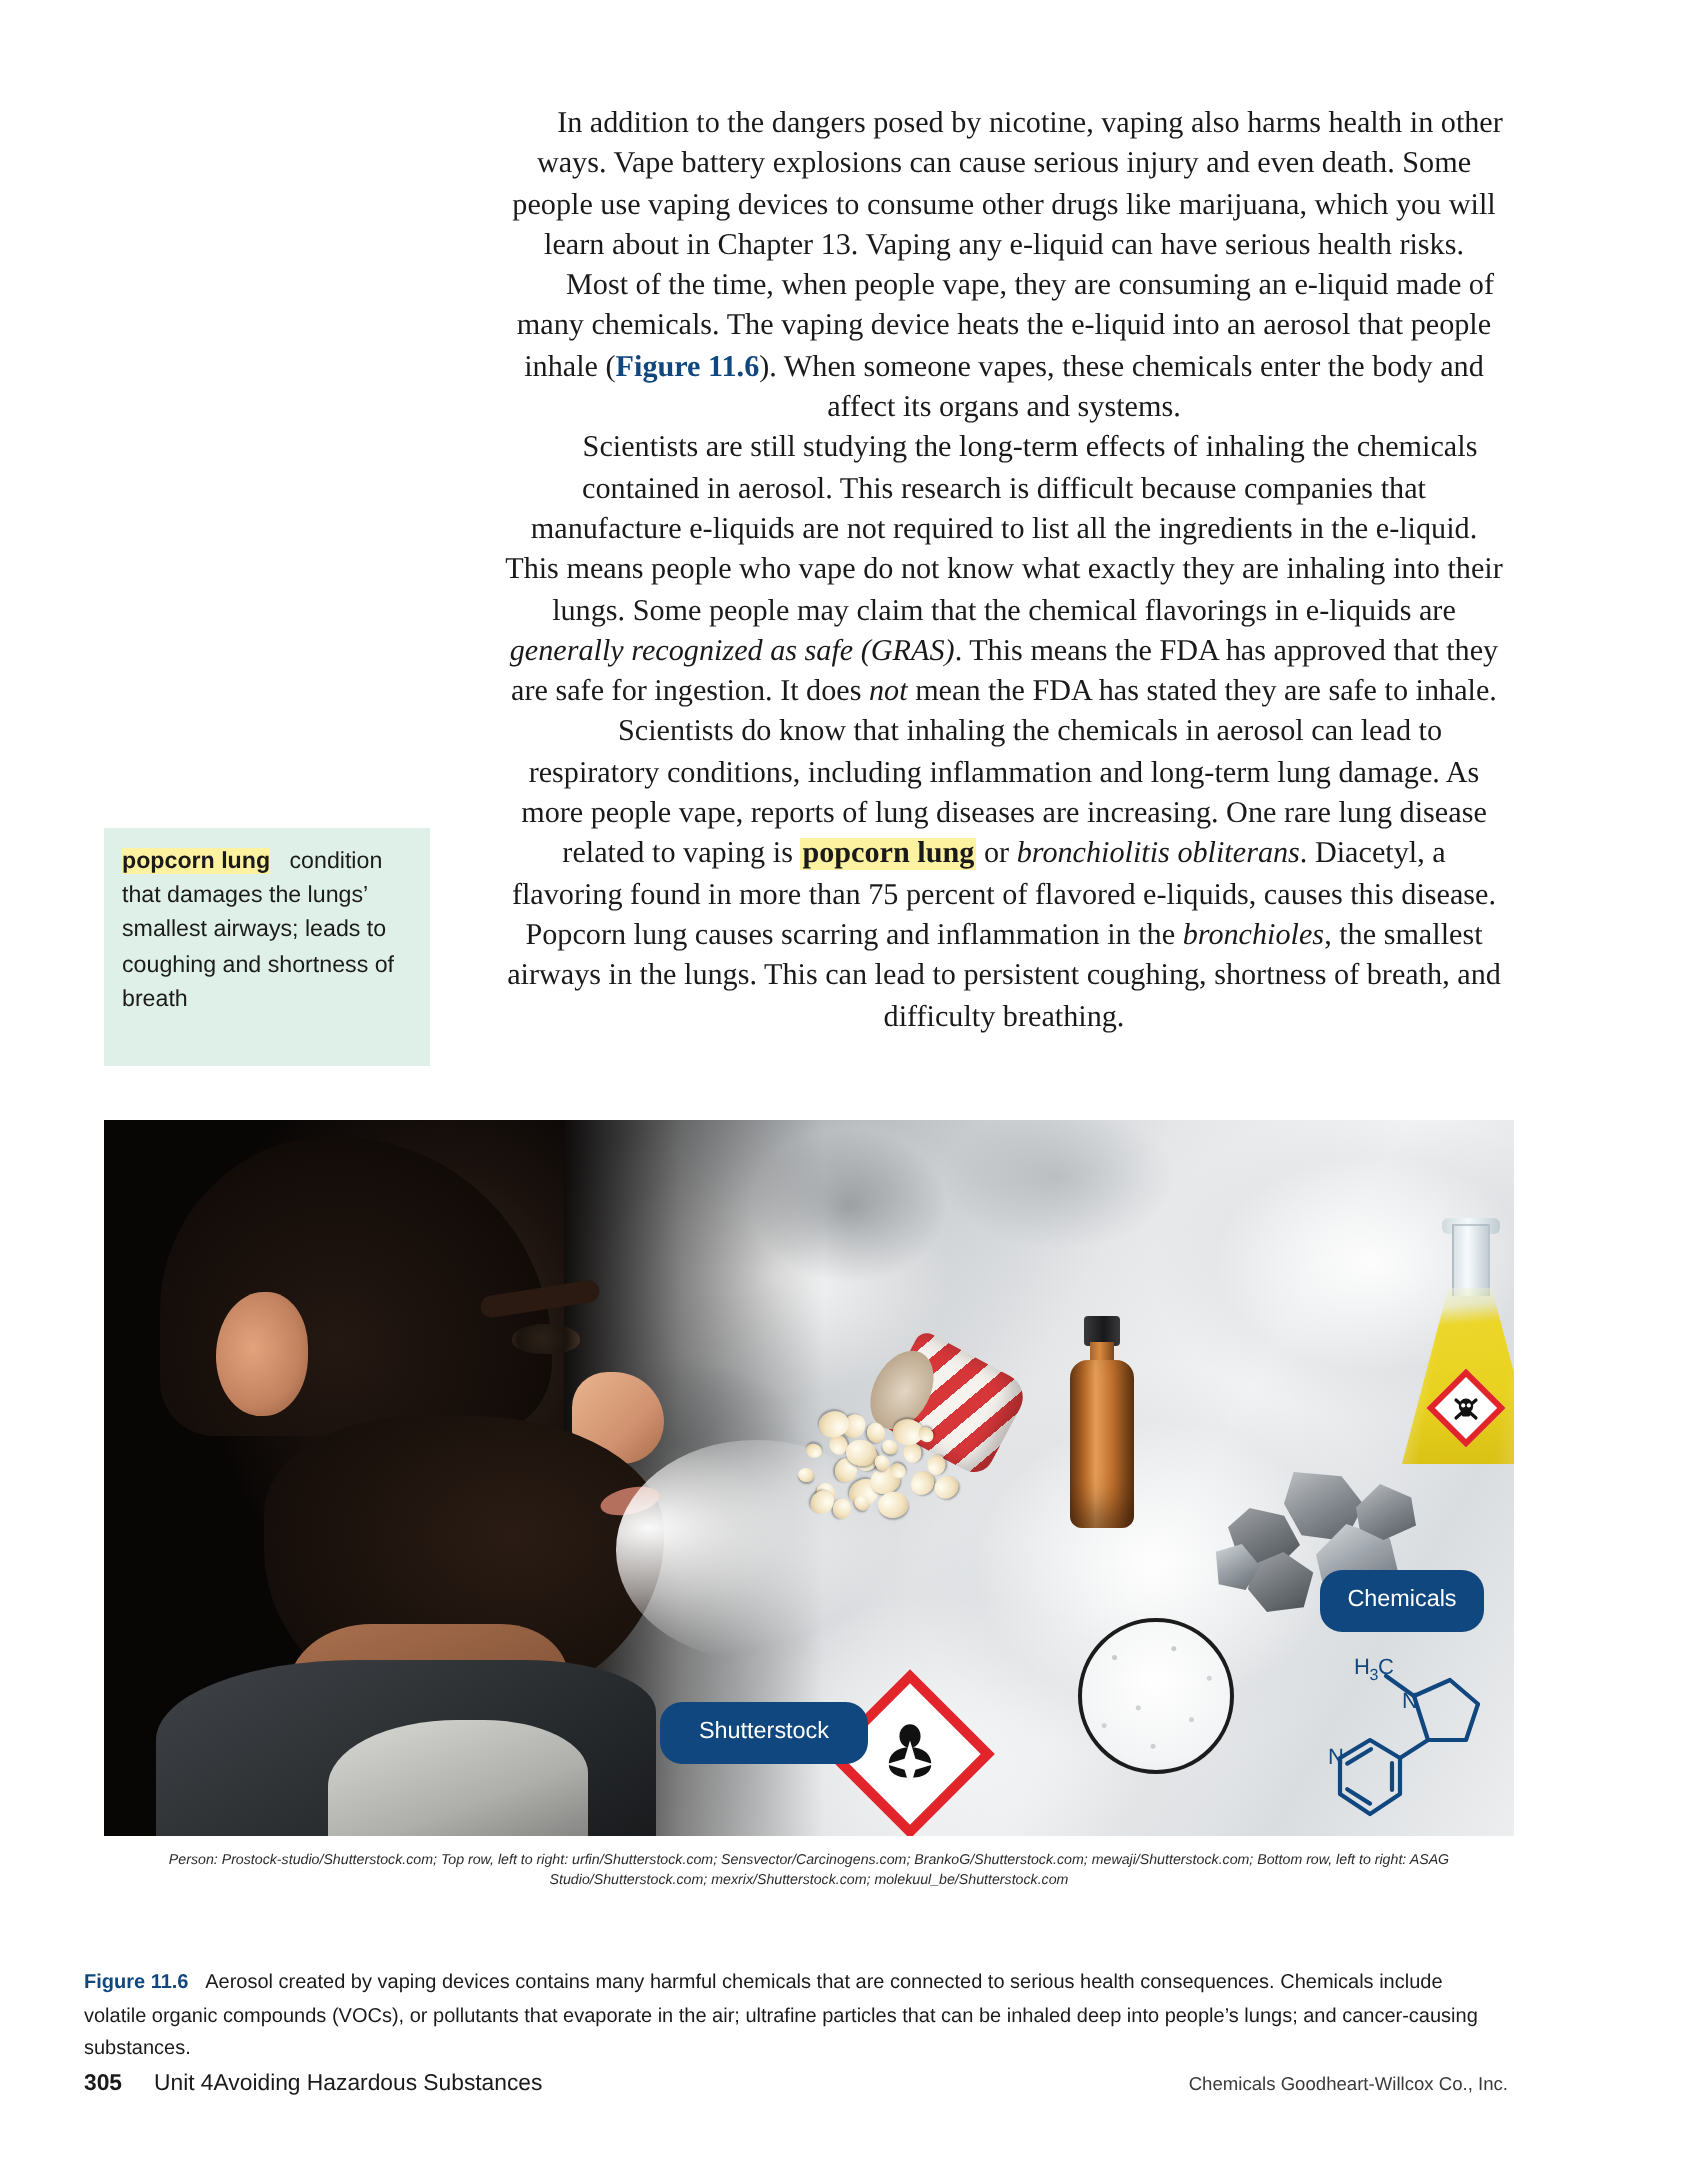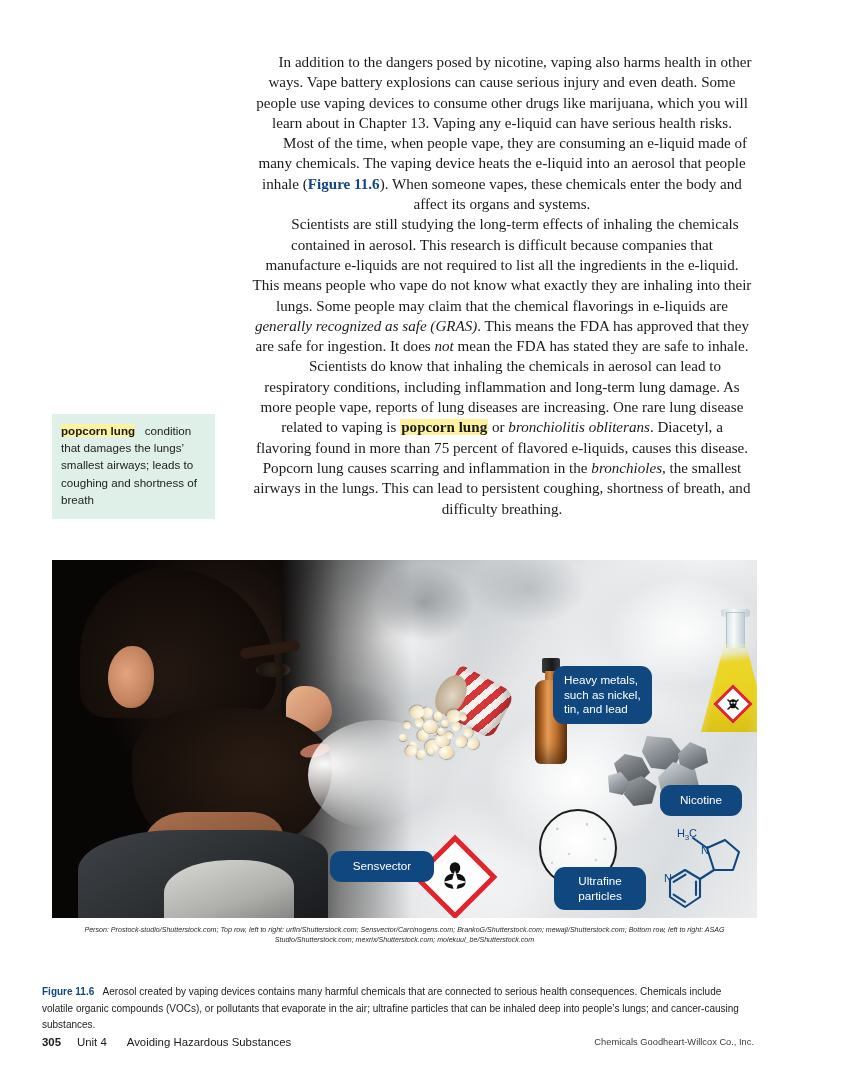--- a/index.html
+++ b/index.html
@@ -35,21 +35,21 @@
     font-weight: bold;
     padding: 0 1px;
   }
 
   
   .glossary {
     position: absolute;
     left: 52px; top: 414px;
     width: 163px;
     background: #dff0e8;
-    padding: 8px 9px 11px 9px;
+    padding: 8px 9px 25px 9px;
     font-family: "Liberation Sans", sans-serif;
     font-size: 11.6px;
     line-height: 17.2px;
     color: #1b1b1b;
   }
   .gloss-term {
     background: #fdf2a0;
     font-weight: bold;
   }
 
@@ -301,21 +301,21 @@
   .footer {
     position: absolute;
     left: 42px; top: 1036px; width: 712px;
     font-family: "Liberation Sans", sans-serif;
     font-size: 11.4px;
     color: #1a1a1a;
   }
   .footer-left { position: absolute; left: 0; top: 0; white-space: nowrap; }
   .pg-num { font-weight: bold; }
   .unit-lbl { margin-left: 16px; }
-  .unit-title { margin-left: 20px; }
+  .unit-title { margin-left: 0; }
   .footer-right {
     position: absolute; right: 0; top: 1px;
     font-size: 9.3px; color: #3a3a3a; white-space: nowrap;
   }
 </style>
 </head>
 <body>
 
 <div class="text-col">
   <p class="para" id="p1"><span>In addition to the dangers posed by nicotine, vaping also harms health in other ways. Vape battery explosions can cause serious injury and even death. Some people use vaping devices to consume other drugs like marijuana, which you will learn about in Chapter 13. Vaping any e-liquid can have serious health risks.</span></p>
@@ -446,35 +446,29 @@
       </g>
       <text x="46" y="42" font-family="Liberation Sans, sans-serif" font-size="11" fill="#10477f" text-anchor="middle">N</text>
       <text x="9" y="70" font-family="Liberation Sans, sans-serif" font-size="11" fill="#10477f" text-anchor="middle">N</text>
       <text x="22" y="25" font-family="Liberation Sans, sans-serif" font-size="11" fill="#10477f" text-anchor="middle">H</text>
       <text x="28" y="28" font-family="Liberation Sans, sans-serif" font-size="8" fill="#10477f" text-anchor="middle">3</text>
       <text x="34" y="25" font-family="Liberation Sans, sans-serif" font-size="11" fill="#10477f" text-anchor="middle">C</text>
     </svg>
   </div>
 
 
-  <div class="callout left-align" style="left:501px; top:106px; width:99px;">
-    <span>Heavy metals, such as nickel, tin, and lead</span>
-  </div>
 
 
   <div class="callout" style="left:278px; top:291px; width:104px; padding:8px 11px;">
-    <span>Sensvector</span>
-  </div>
-
-  <div class="callout" style="left:502px; top:307px; width:92px;">
-    <span>Ultrafine particles</span>
-  </div>
+    <span>Shutterstock</span>
+  </div>
+
 
   <div class="callout" style="left:608px; top:225px; width:82px; padding:8px 11px;">
-    <span>Nicotine</span>
+    <span>Chemicals</span>
   </div>
 
 </div>
 
 <div class="credits">Person: Prostock-studio/Shutterstock.com; Top row, left to right: urfin/Shutterstock.com; Sensvector/Carcinogens.com; BrankoG/Shutterstock.com; mewaji/Shutterstock.com; Bottom row, left to right: ASAG Studio/Shutterstock.com; mexrix/Shutterstock.com; molekuul_be/Shutterstock.com</div>
 
 <div class="caption">
   <span class="cap-label">Figure 11.6</span><span>&nbsp;&nbsp;&nbsp;</span><span>Aerosol created by vaping devices contains many harmful chemicals that are connected to serious health consequences. Chemicals include volatile organic compounds (VOCs), or pollutants that evaporate in the air; ultrafine particles that can be inhaled deep into people’s lungs; and cancer-causing substances.</span>
 </div>
 

